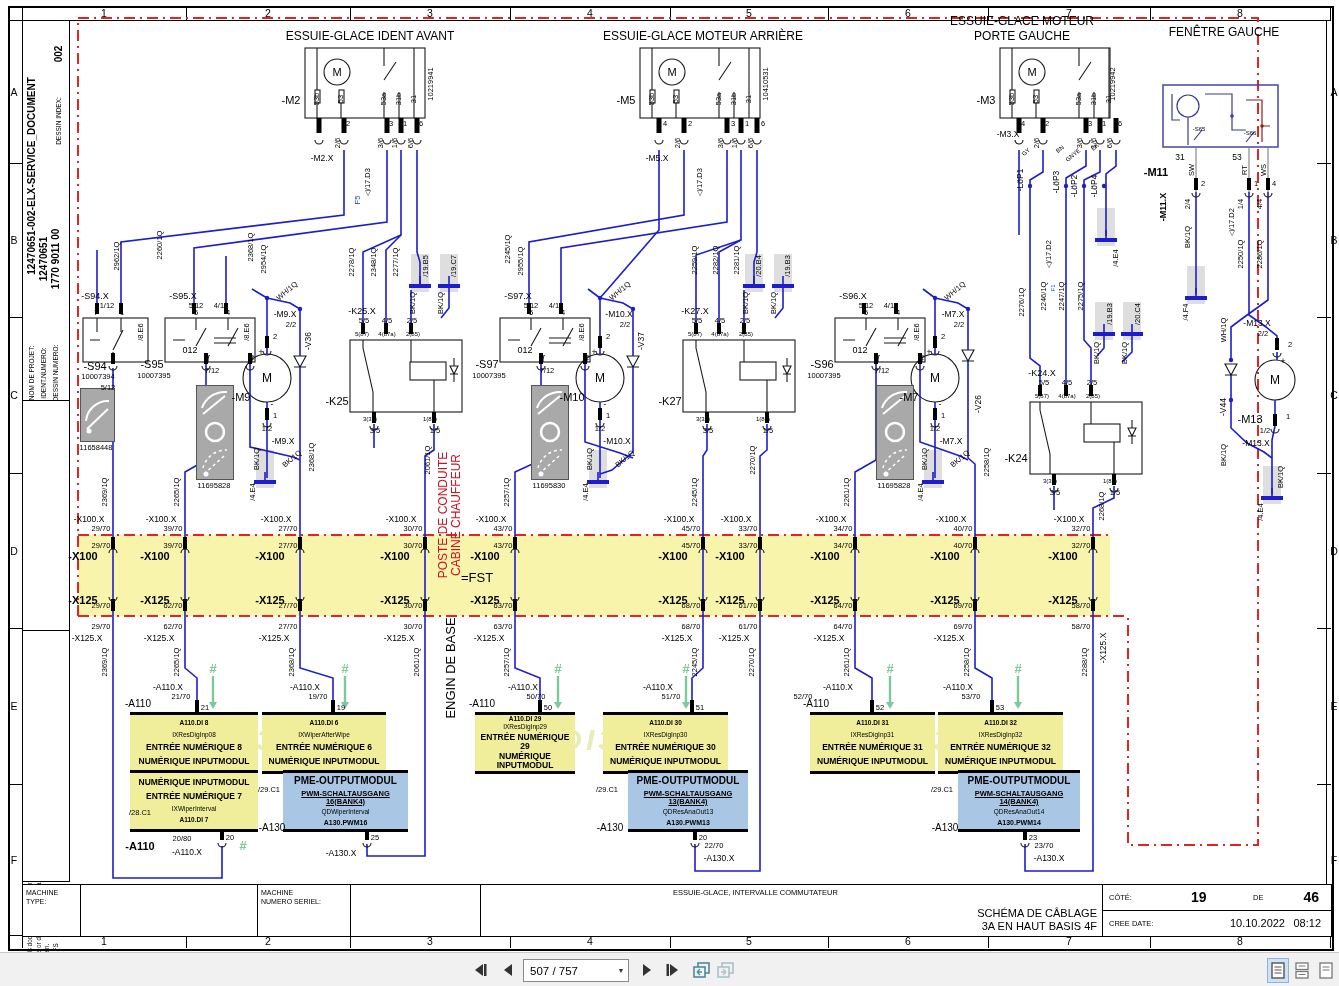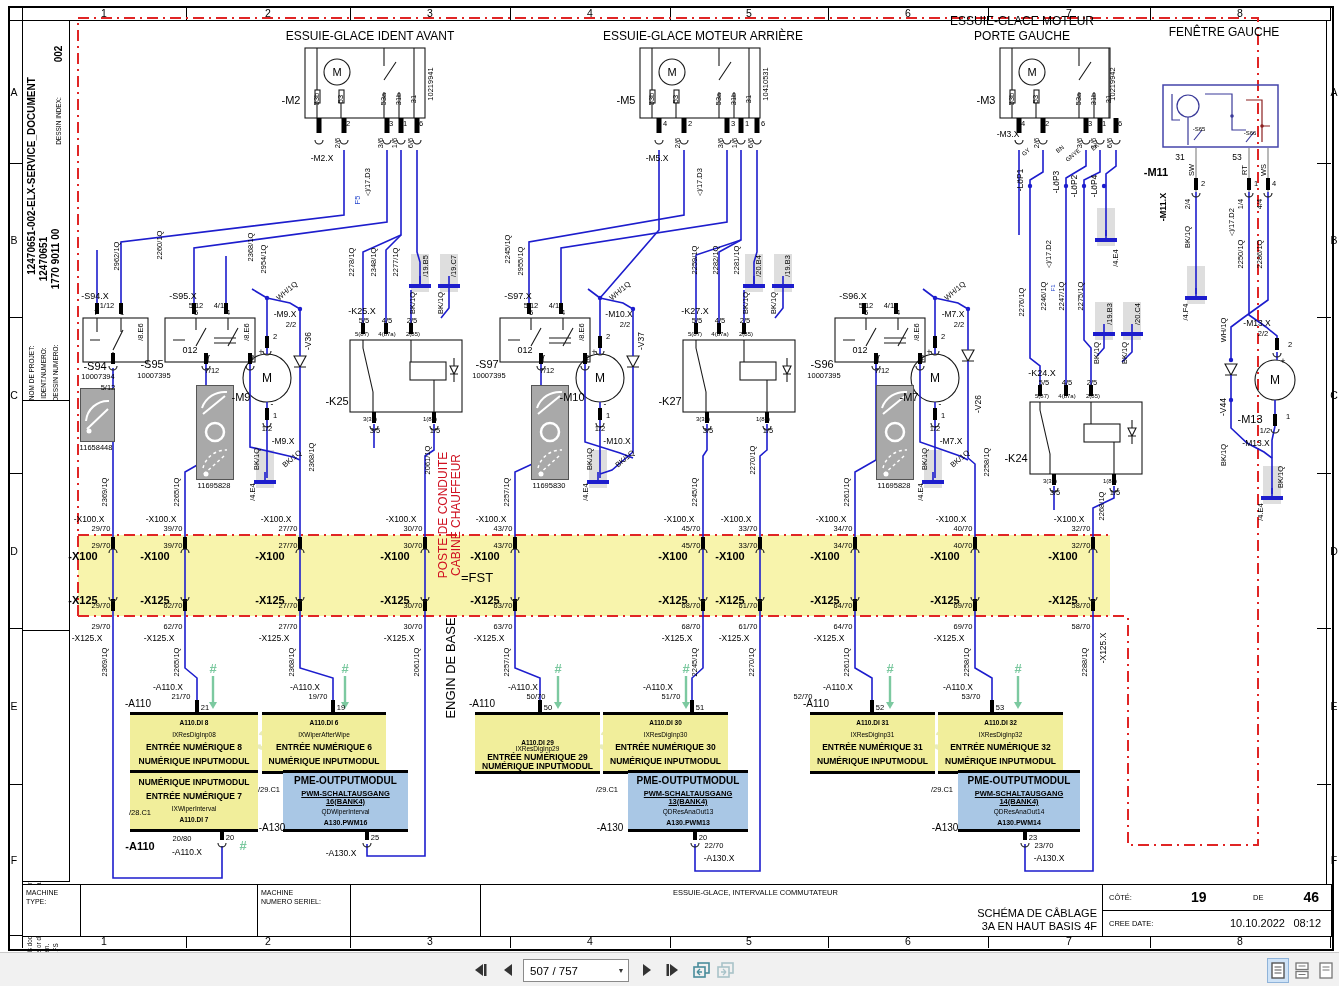--- a/index.html
+++ b/index.html
@@ -565,21 +565,21 @@
         <div class="l2">ENTRÉE NUMÉRIQUE 7</div>
         <div class="l3">IXWiperInterval</div>
         <div class="l4">A110.DI 7</div>
       </div>
       <div class="mod output" style="left: 283px; top: 770px; width: 125px; height: 56px;">
         <div class="l1">PME-OUTPUTMODUL</div>
         <div class="l2">PWM-SCHALTAUSGANG 16(BANK4)</div>
         <div class="l3">QDWiperInterval</div>
         <div class="l4">A130.PWM16</div>
       </div>
-      <div class="mod input" style="left: 475px; top: 712px; width: 125px; height: 56px; justify-content: flex-end;">
+      <div class="mod input" style="left: 475px; top: 712px; width: 100px; height: 56px;">
         <div class="l1">A110.DI 29</div>
         <div class="l2">IXResDigInp29</div>
         <div class="l3">ENTRÉE NUMÉRIQUE 29</div>
         <div class="l4">NUMÉRIQUE INPUTMODUL</div>
       </div>
       <div class="mod input" style="left: 603px; top: 712px; width: 125px; height: 56px;">
         <div class="l1">A110.DI 30</div>
         <div class="l2">IXResDigInp30</div>
         <div class="l3">ENTRÉE NUMÉRIQUE 30</div>
         <div class="l4">NUMÉRIQUE INPUTMODUL</div>

